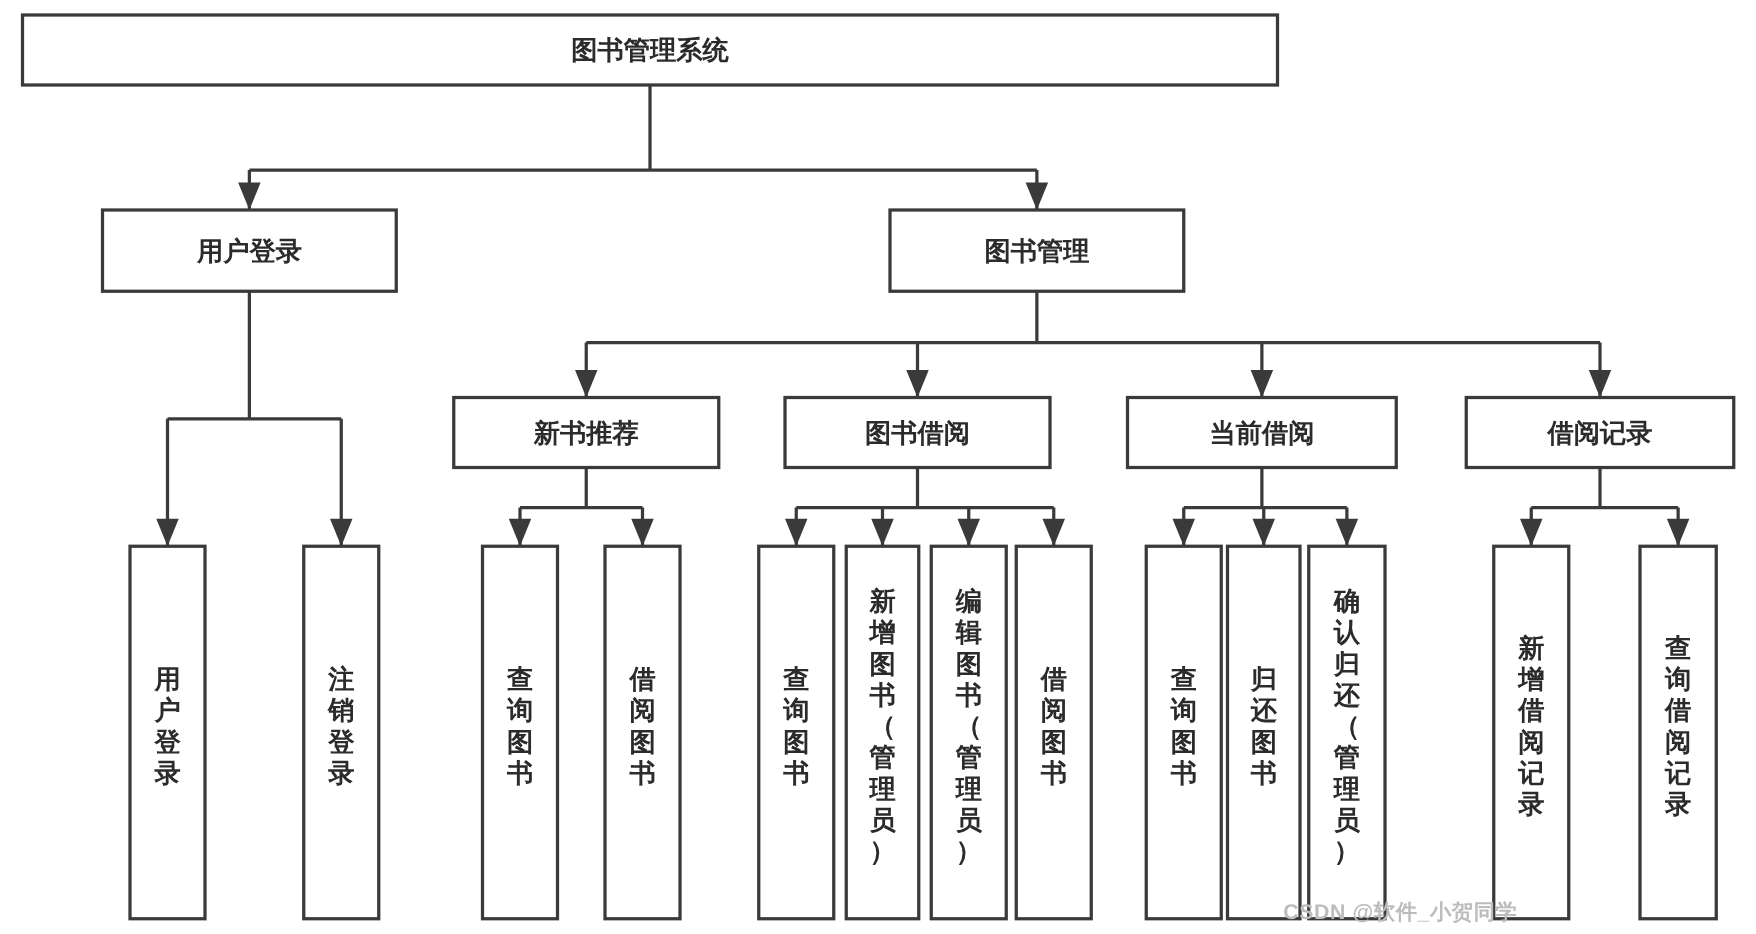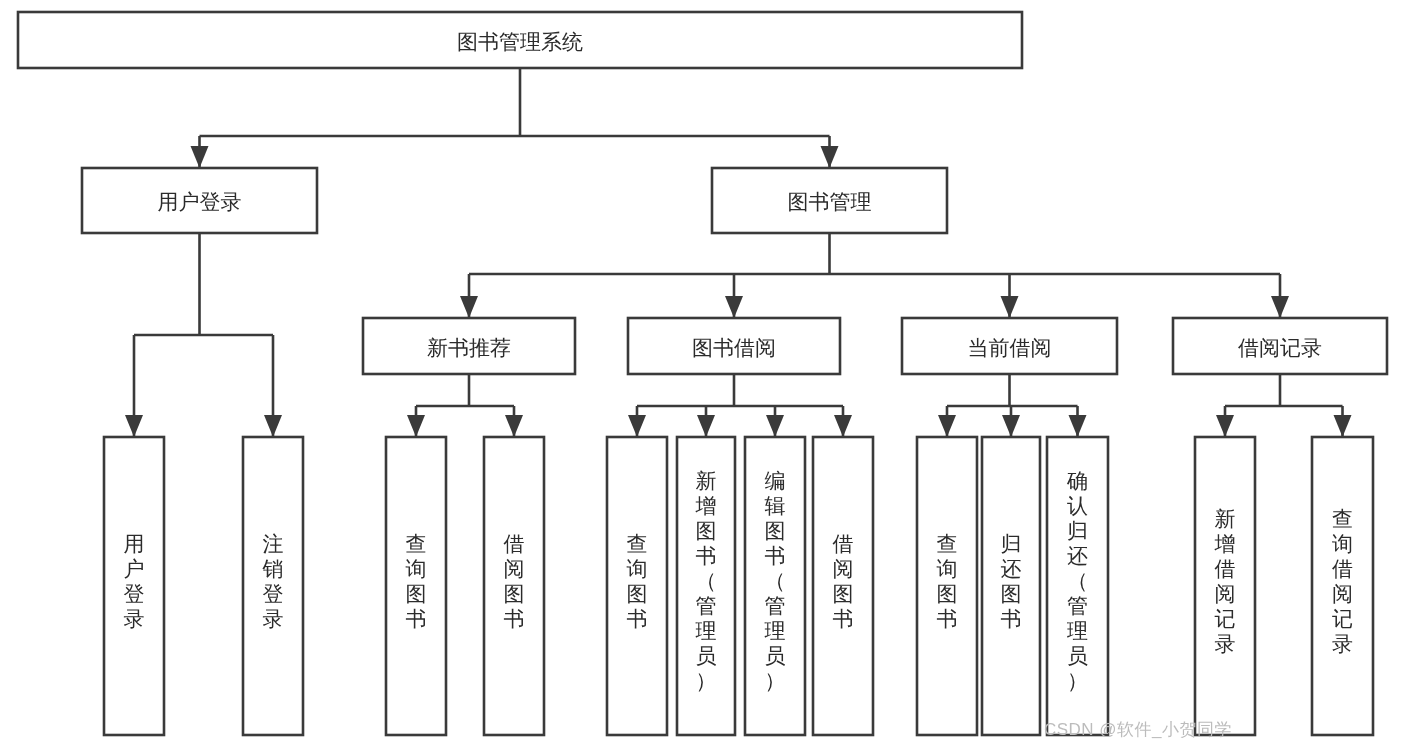--- a/index.html
+++ b/index.html
@@ -12,20 +12,21 @@
     width: 1405px;
     height: 747px;
     overflow: hidden;
     font-family: "Liberation Sans", "DejaVu Sans", sans-serif;
   }
   #diagram-root {
     position: relative;
     width: 1238px;
     height: 747px;
     background: #ffffff;
+    font-weight: bold;
   }
   svg#tree-svg {
     position: absolute;
     top: 0;
     left: 0;
     width: 1405px;
     height: 747px;
     display: block;
   }
   .node-box {
@@ -52,21 +53,21 @@
     white-space: pre;
   }
   .node-label-v {
     fill: #2b2b2b;
     font-family: "Liberation Sans", "DejaVu Sans", sans-serif;
     font-size: 21px;
     text-anchor: middle;
   }
   .watermark {
     position: absolute;
-    right: 6px;
+    right: 24px;
     bottom: 6px;
     font-family: "Liberation Sans", "DejaVu Sans", sans-serif;
     font-size: 17px;
     color: #bcbcbc;
     letter-spacing: 0.5px;
     user-select: none;
     pointer-events: none;
   }
 </style>
 </head>

